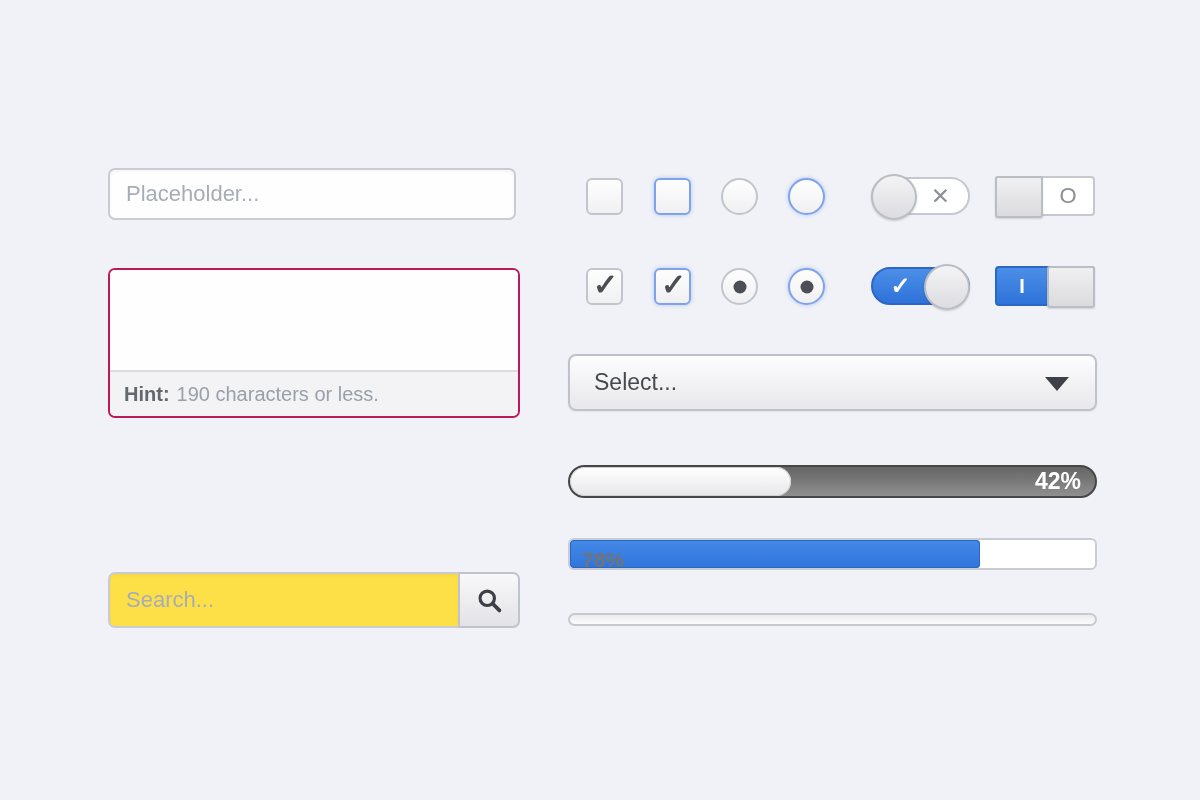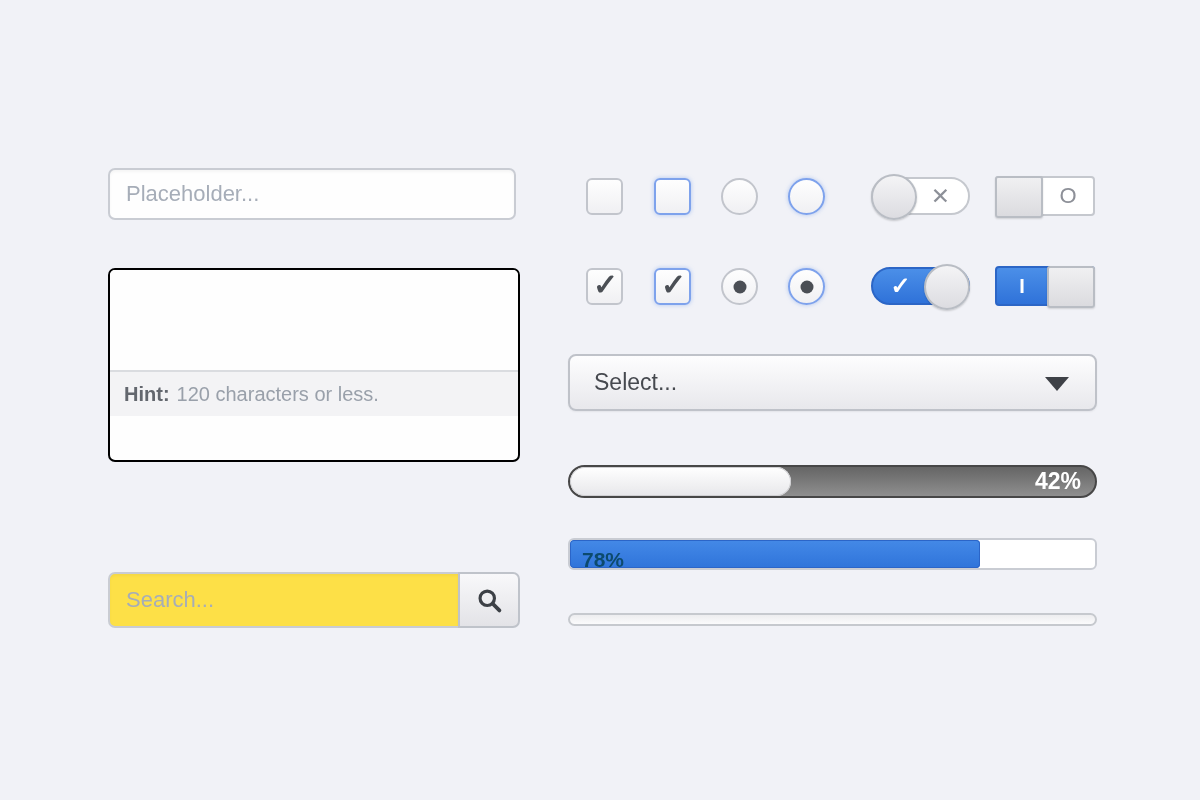--- a/index.html
+++ b/index.html
@@ -16,22 +16,22 @@
   .text-input {
     position:absolute; left:108px; top:168px; width:408px; height:52px;
     border:2px solid #c9ccd3; border-radius:7px; background:#fefefe;
     font-size:22px; color:#c2410c; padding:0 16px;
     box-shadow: inset 0 2px 3px rgba(0,0,0,.04);
     outline:none;
   }
   ::placeholder { color:#a6adb8; opacity:1; }
 
   .textarea-wrap {
-    position:absolute; left:108px; top:268px; width:412px; height:194px;
-    border:2px solid #000000; border-radius:7px; background:#fefefe;
+    position:absolute; left:108px; top:268px; width:412px; height:150px;
+    border:2px solid #be185d; border-radius:7px; background:#fefefe;
     overflow:hidden;
   }
   .textarea-field {
     display:block; width:100%; height:100px; border:none; resize:none;
     font-family:"Liberation Sans",sans-serif; font-size:22px; color:#495057;
     padding:10px 14px; background:#fefefe; outline:none;
   }
   .hint-bar {
     height:46px; border-top:2px solid #dadce0; background:#f3f3f5;
     display:flex; align-items:center; padding:0 14px;
@@ -158,41 +158,41 @@
     position:absolute; left:568px; top:538px; width:529px; height:32px;
     border:2px solid #c9ccd3; border-radius:6px; background:#ffffff; overflow:hidden;
   }
   .pb-fill {
     position:absolute; left:0; top:0; bottom:0; border-radius:4px;
     background:linear-gradient(#4489e7,#2f74da);
     box-shadow: inset 0 0 0 1px #2b65c8;
   }
   .pb-label {
     position:absolute; left:12px; top:12px; bottom:0; display:flex; align-items:center;
-    color:#0c4a6e; font-weight:bold; font-size:21px;
+    color:#737373; font-weight:bold; font-size:21px;
   }
 
   .progress-thin {
     position:absolute; left:568px; top:613px; width:529px; height:13px;
     border:2px solid #c6c9ce; border-radius:7px;
     background:linear-gradient(#ededef,#fbfbfc);
   }
 </style>
 </head>
 <body>
 
 <div class="stage">
 
   <input class="text-input" type="text" placeholder="Placeholder..." style="">
 
   <div class="textarea-wrap">
     <textarea class="textarea-field" style=""></textarea>
     <div class="hint-bar">
       <span class="hint-label">Hint:</span>
-      <span class="hint-text">120 characters or less.</span>
+      <span class="hint-text">190 characters or less.</span>
     </div>
   </div>
 
 
   <div class="search-group">
     <input class="search-field" type="text" placeholder="Search..." style="">
     <button class="search-btn">
       <span style="display:flex">
         <svg width="27" height="27" viewBox="0 0 24 24">
           <circle cx="10" cy="10" r="6.4" fill="none" stroke="currentColor" stroke-width="2.8"></circle>

